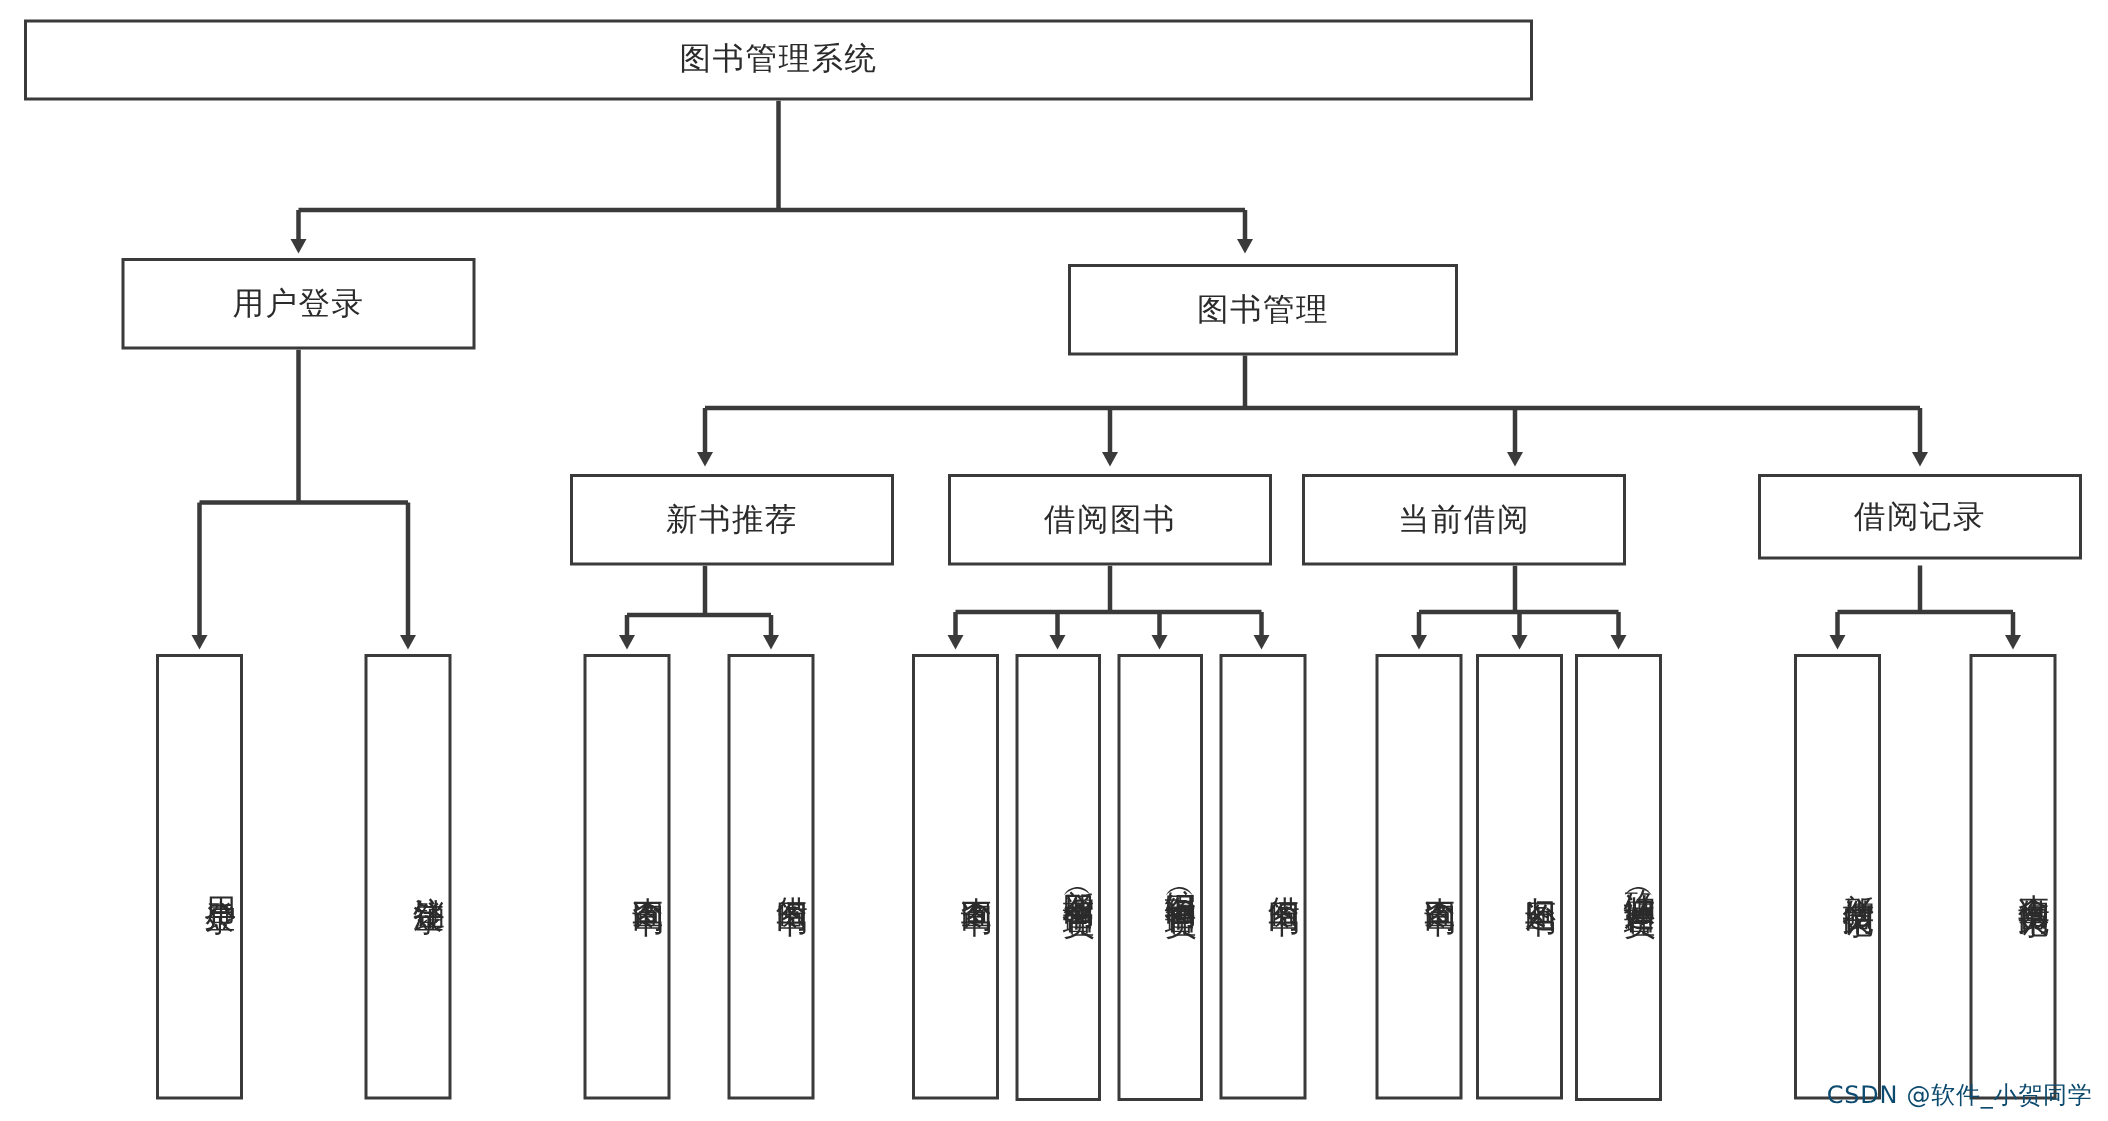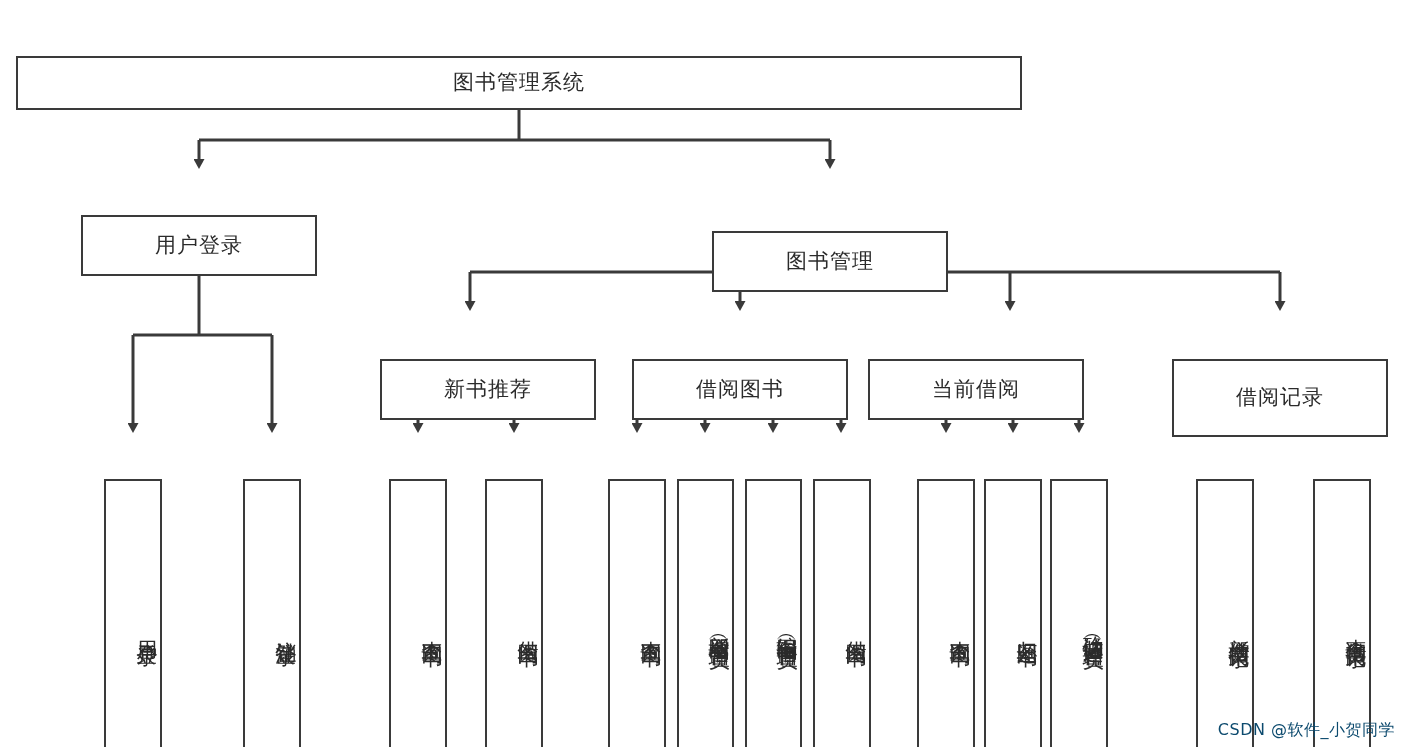--- a/index.html
+++ b/index.html
@@ -18,21 +18,20 @@
   .node {
     position: absolute;
     box-sizing: border-box;
     border: 2px solid #3a3a3a;
     background: #ffffff;
     display: flex;
     align-items: center;
     justify-content: center;
     color: #2b2b2b;
     letter-spacing: 1px;
-    margin-top: 43px;
   }
   .node.horiz {
     font-size: 21px;
     line-height: 1.2;
     white-space: nowrap;
   }
   .node.vert {
     writing-mode: vertical-rl;
     text-orientation: upright;
     font-size: 21px;
@@ -121,34 +120,34 @@
     </g>
   </svg>
 
   <div class="node horiz" style="left:16px; top:13px; width:1006px; height:54px;">
     <span>图书管理系统</span>
   </div>
 
   <div class="node horiz" style="left:81px; top:172px; width:236px; height:61px;">
     <span>用户登录</span>
   </div>
-  <div class="node horiz" style="left:712px; top:188px; width:236px; height:61px;">
+  <div class="node horiz" style="left:712px; top:176px; width:260px; height:61px;">
     <span>图书管理</span>
   </div>
 
   <div class="node horiz" style="left:380px; top:316px; width:216px; height:61px;">
     <span>新书推荐</span>
   </div>
   <div class="node horiz" style="left:632px; top:316px; width:216px; height:61px;">
     <span>借阅图书</span>
   </div>
   <div class="node horiz" style="left:868px; top:316px; width:216px; height:61px;">
     <span>当前借阅</span>
   </div>
-  <div class="node horiz" style="left:1172px; top:316px; width:216px; height:78px;">
+  <div class="node horiz" style="left:1172px; top:316px; width:216px; height:57px;">
     <span>借阅记录</span>
   </div>
 
   <div class="node vert" style="left:104px; top:436px; width:58px; height:297px;">
     <span class="vtext">用户登录</span>
   </div>
   <div class="node vert" style="left:243px; top:436px; width:58px; height:297px;">
     <span class="vtext">注销登录</span>
   </div>
 

